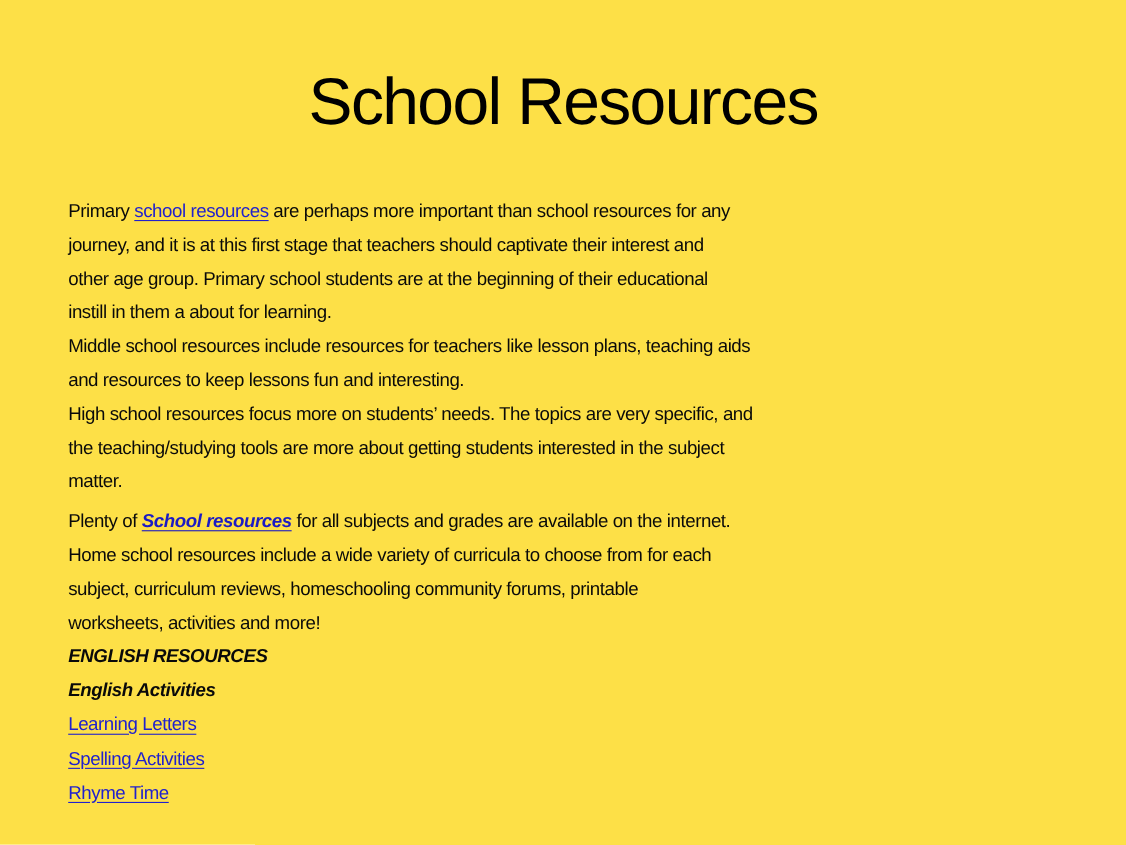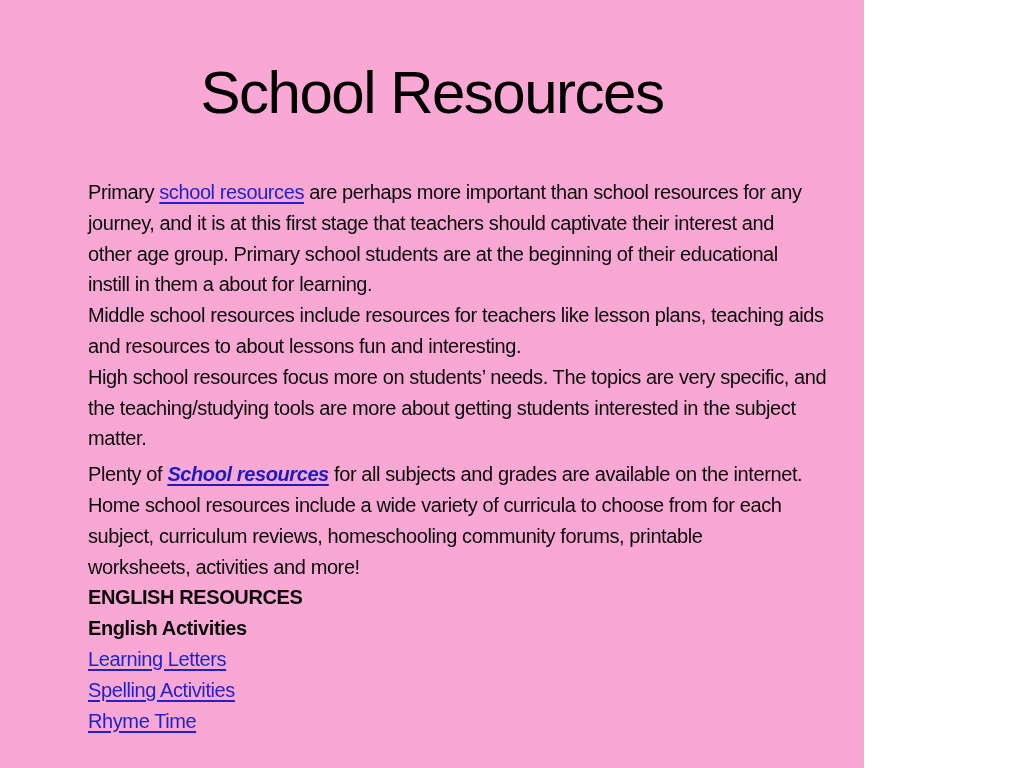--- a/index.html
+++ b/index.html
@@ -2,23 +2,23 @@
 <html style="--link-color: #2121cd; --boldlink-color: #1b1bc4;"><head>
 <meta charset="utf-8">
 <style>
   html, body {
     margin: 0;
     padding: 0;
     background: #ffffff;
   }
   .slide {
     position: relative;
-    width: 864px;
+    width: 1024px;
     height: 768px;
-    background: #f9a8d4;
+    background: #fde047;
     overflow: hidden;
     font-family: "Liberation Sans", sans-serif;
     color: #0a0a0a;
   }
   .slide-title {
     position: absolute;
     top: 58px;
     left: 0;
     width: 100%;
     margin: 0;
@@ -27,35 +27,35 @@
     font-weight: 400;
     letter-spacing: -1.5px;
     line-height: 70px;
     color: #000000;
   }
   .slide-body {
     position: absolute;
     top: 177px;
     left: 62px;
     width: 930px;
-    font-size: 20px;
+    font-size: 17px;
     line-height: 30.8px;
     letter-spacing: -0.4px;
-    margin-left: 26px;
   }
   .text-line {
     white-space: pre;
     min-height: 30.8px;
   }
   .text-line.gap {
     margin-top: 5px;
   }
   .run-plain { }
   .run-bold {
     font-weight: 700;
+    font-style: italic;
   }
   a.run-link {
     color: var(--link-color, #2121cd);
     text-decoration: underline;
     text-underline-offset: 3px;
     cursor: pointer;
   }
   a.run-boldlink {
     color: var(--boldlink-color, #1b1bc4);
     font-weight: 700;
@@ -69,21 +69,21 @@
 <body>
 
 <div class="slide">
   <h1 class="slide-title">School Resources</h1>
   <div class="slide-body" id="slide-body">
       <div class="text-line"><span class="run-plain">Primary </span><a class="run-link">school resources</a><span class="run-plain"> are perhaps more important than school resources for any</span></div>
       <div class="text-line"><span class="run-plain">journey, and it is at this first stage that teachers should captivate their interest and</span></div>
       <div class="text-line"><span class="run-plain">other age group. Primary school students are at the beginning of their educational</span></div>
       <div class="text-line"><span class="run-plain">instill in them a about for learning.</span></div>
       <div class="text-line"><span class="run-plain">Middle school resources include resources for teachers like lesson plans, teaching aids</span></div>
-      <div class="text-line"><span class="run-plain">and resources to about lessons fun and interesting.</span></div>
+      <div class="text-line"><span class="run-plain">and resources to keep lessons fun and interesting.</span></div>
       <div class="text-line"><span class="run-plain">High school resources focus more on students’ needs. The topics are very specific, and</span></div>
       <div class="text-line"><span class="run-plain">the teaching/studying tools are more about getting students interested in the subject</span></div>
       <div class="text-line"><span class="run-plain">matter.</span></div>
       <div class="text-line gap"><span class="run-plain">Plenty of </span><a class="run-boldlink">School resources</a><span class="run-plain"> for all subjects and grades are available on the internet.</span></div>
       <div class="text-line"><span class="run-plain">Home school resources include a wide variety of curricula to choose from for each</span></div>
       <div class="text-line"><span class="run-plain">subject, curriculum reviews, homeschooling community forums, printable</span></div>
       <div class="text-line"><span class="run-plain">worksheets, activities and more!</span></div>
       <div class="text-line"><span class="run-bold">ENGLISH RESOURCES</span></div>
       <div class="text-line"><span class="run-bold">English Activities</span></div>
       <div class="text-line"><a class="run-link">Learning Letters</a></div>

